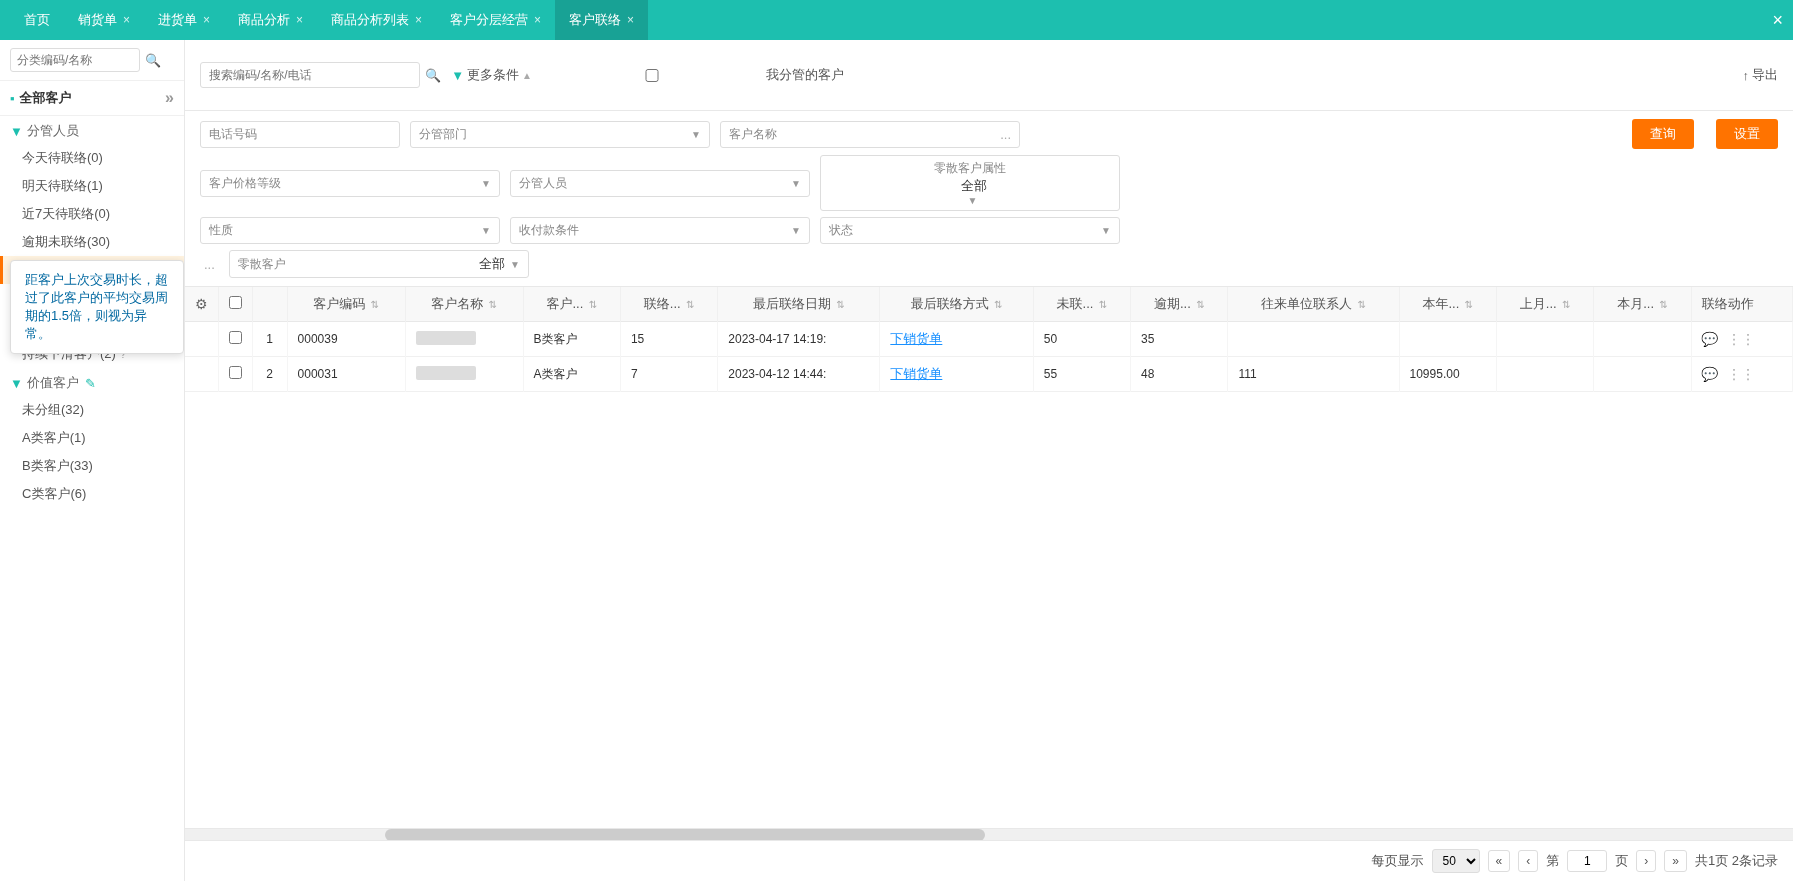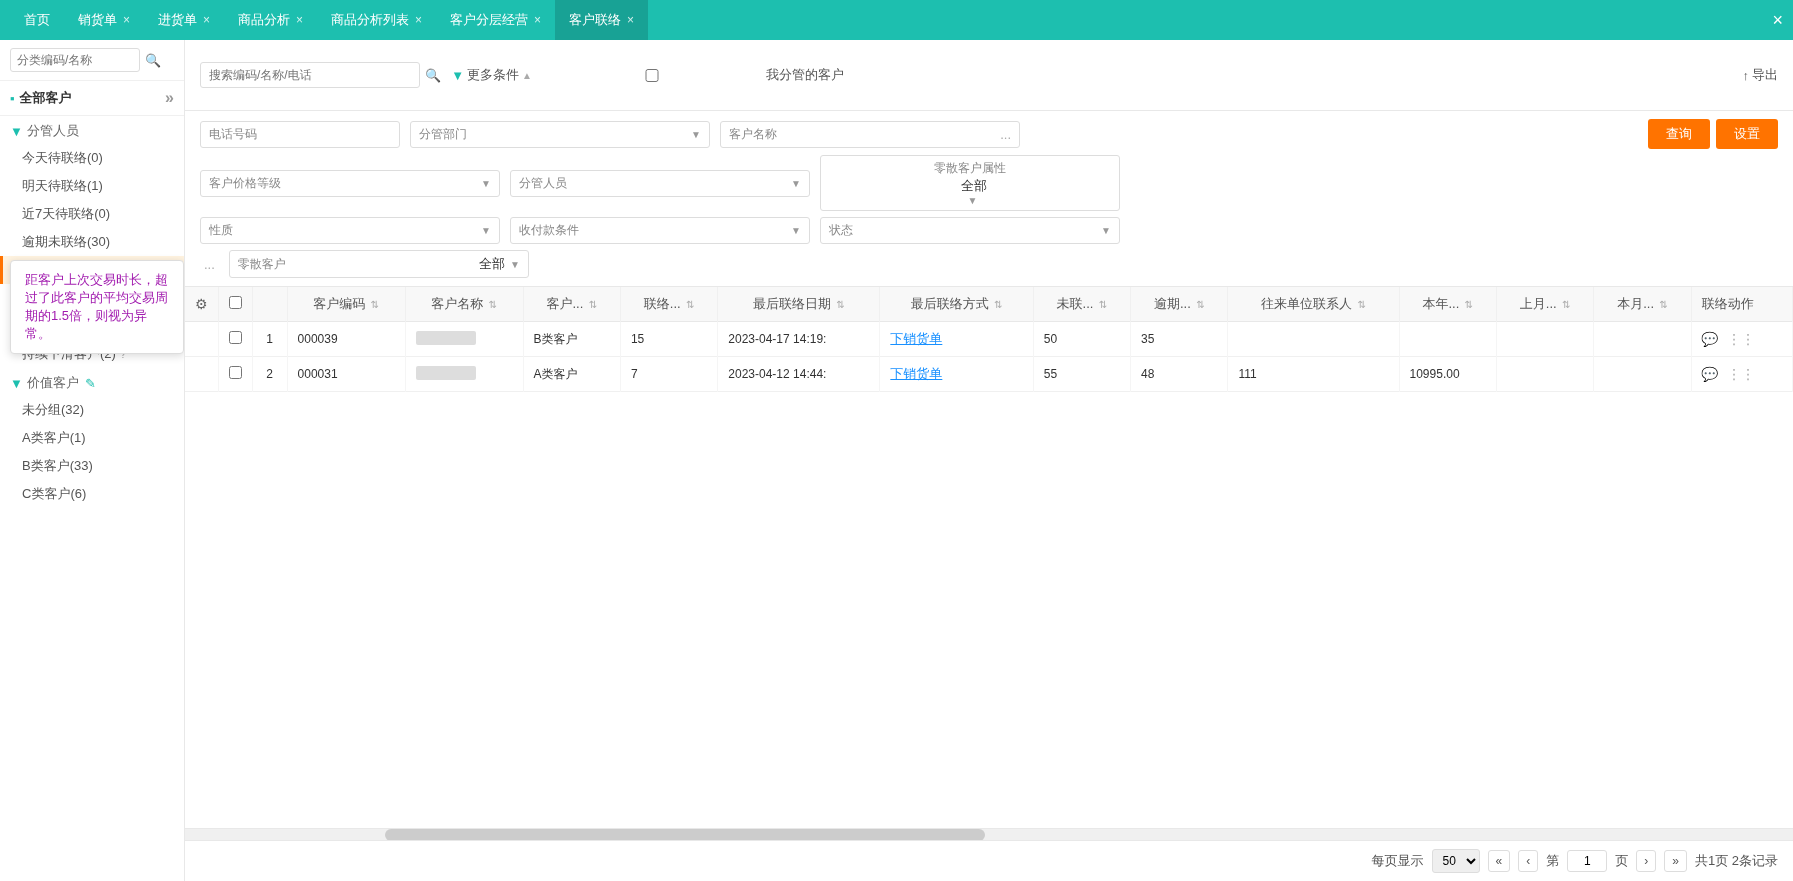--- a/index.html
+++ b/index.html
@@ -201,21 +201,21 @@
       background: #fff;
       position: relative;
     }
     .filter-field .label { color: #888; font-size: 12px; flex: 1; }
     .filter-field .arrow { color: #999; font-size: 10px; margin-left: 5px; }
     .filter-field-wide { min-width: 300px; gap: 28px; }
 
     .filter-row-btn-area {
       margin-left: auto;
       display: flex;
-      gap: 6px;
+      gap: 22px;
     }
     .btn-query {
       background: #ff7300;
       color: #fff;
       border: none;
       border-radius: 3px;
       padding: 6px 18px;
       cursor: pointer;
       font-size: 13px;
     }
@@ -313,21 +313,21 @@
     .tooltip-popup {
       position: absolute;
       background: #fff;
       border: 1px solid #ddd;
       border-radius: 4px;
       padding: 10px 14px;
       box-shadow: 0 2px 8px rgba(0,0,0,0.15);
       z-index: 100;
       max-width: 320px;
       font-size: 12px;
-      color: #a21caf;
+      color: #0369a1;
       left: 10px;
       top: 220px;
     }
 
     
     .h-scrollbar-track {
       height: 12px;
       background: #f0f0f0;
       border-top: 1px solid #e8e8e8;
       overflow: hidden;

